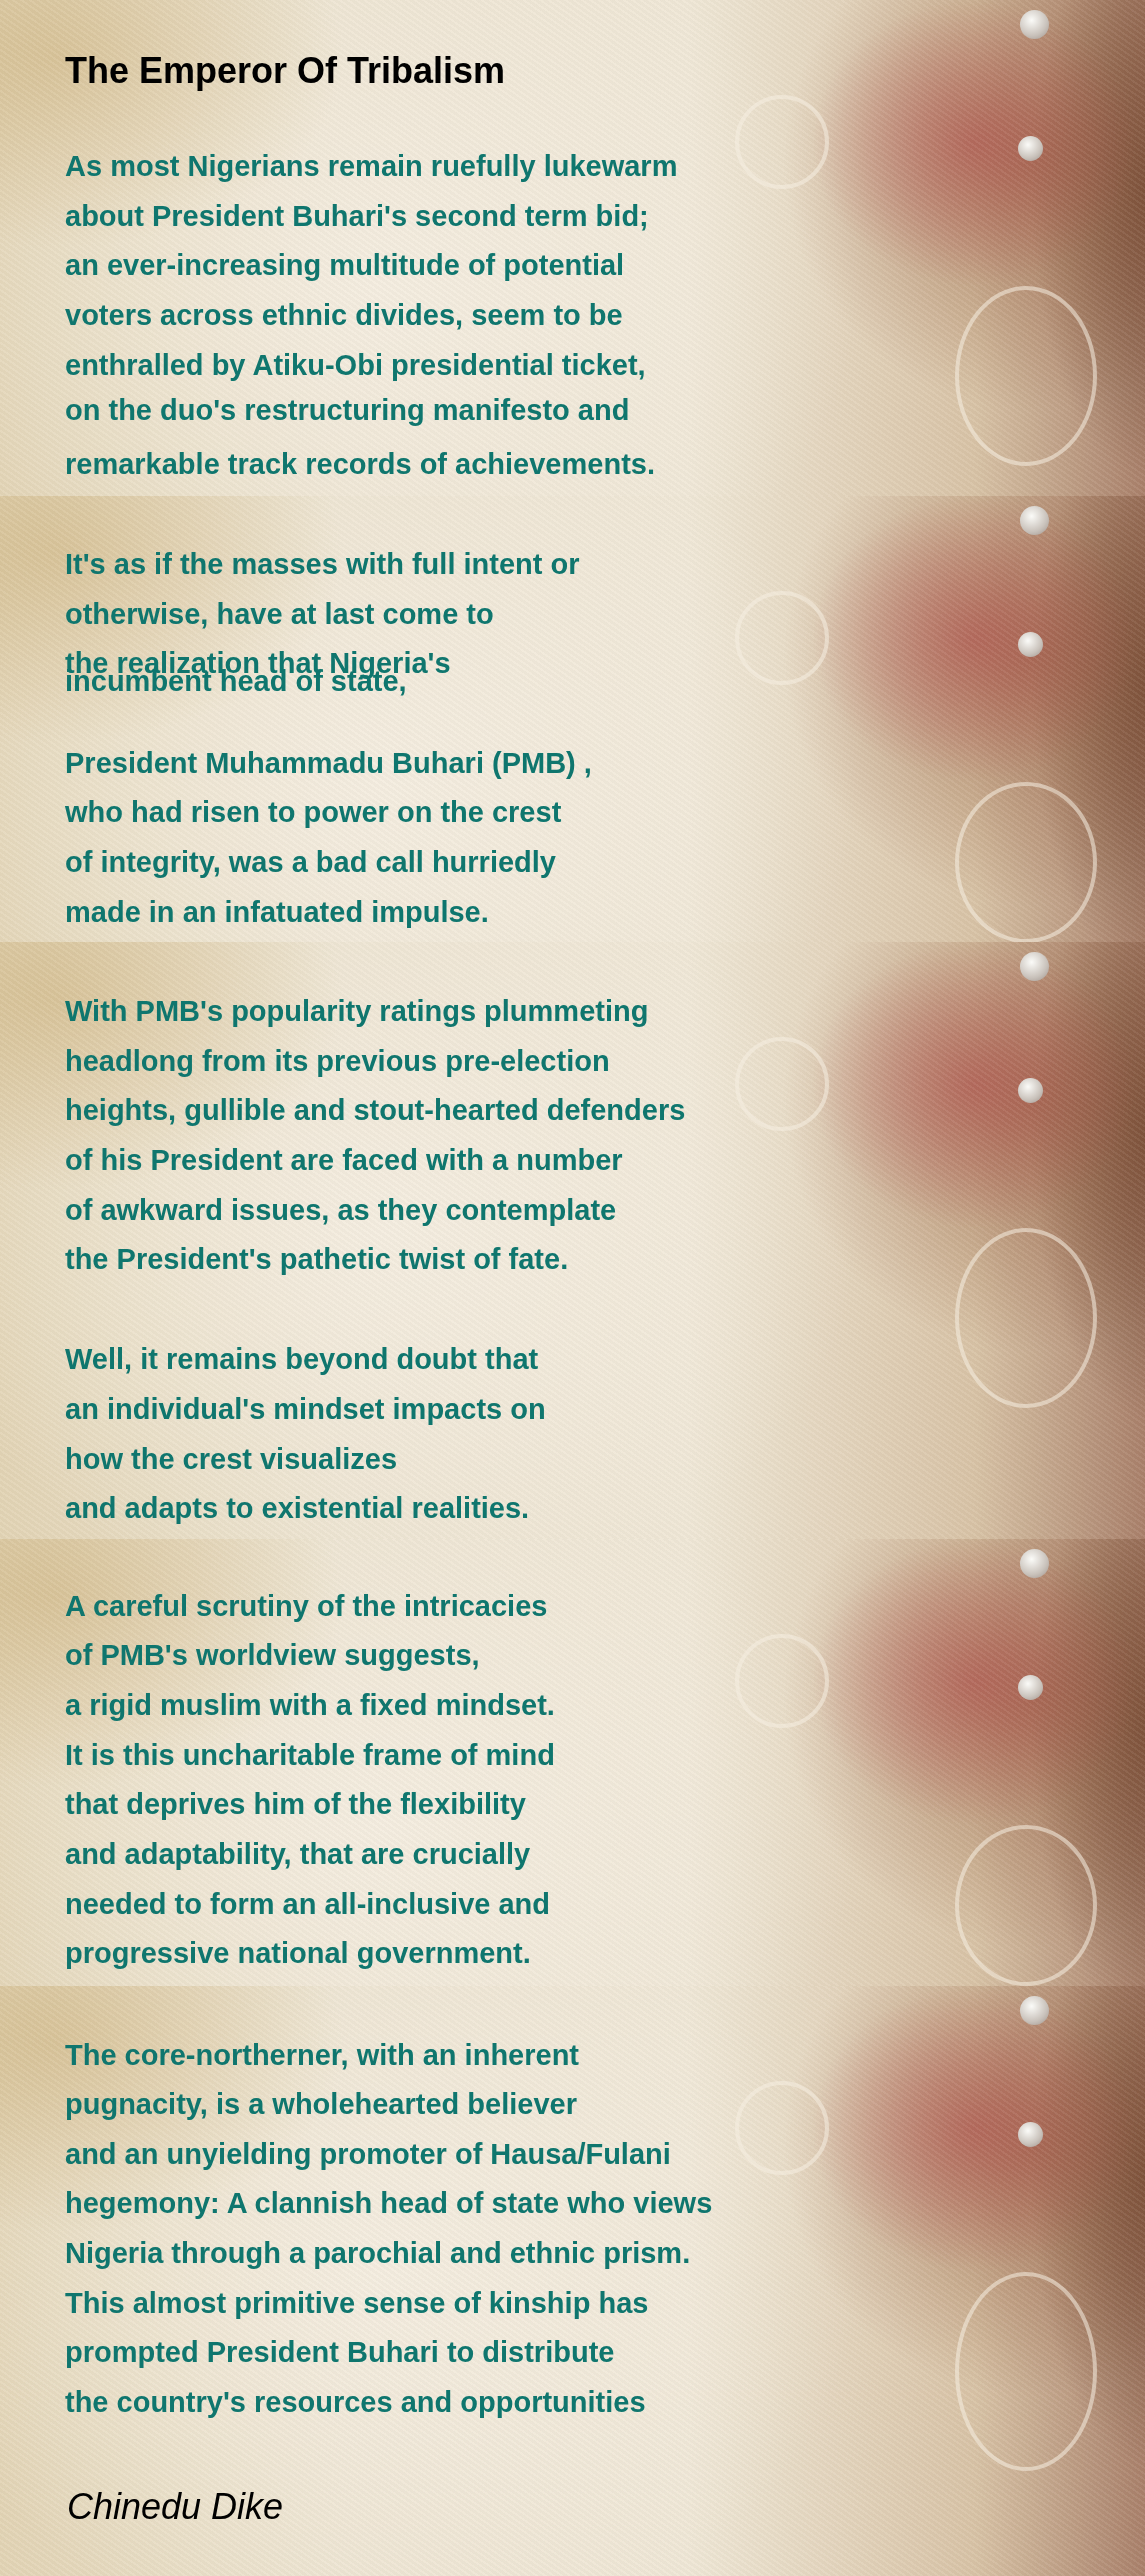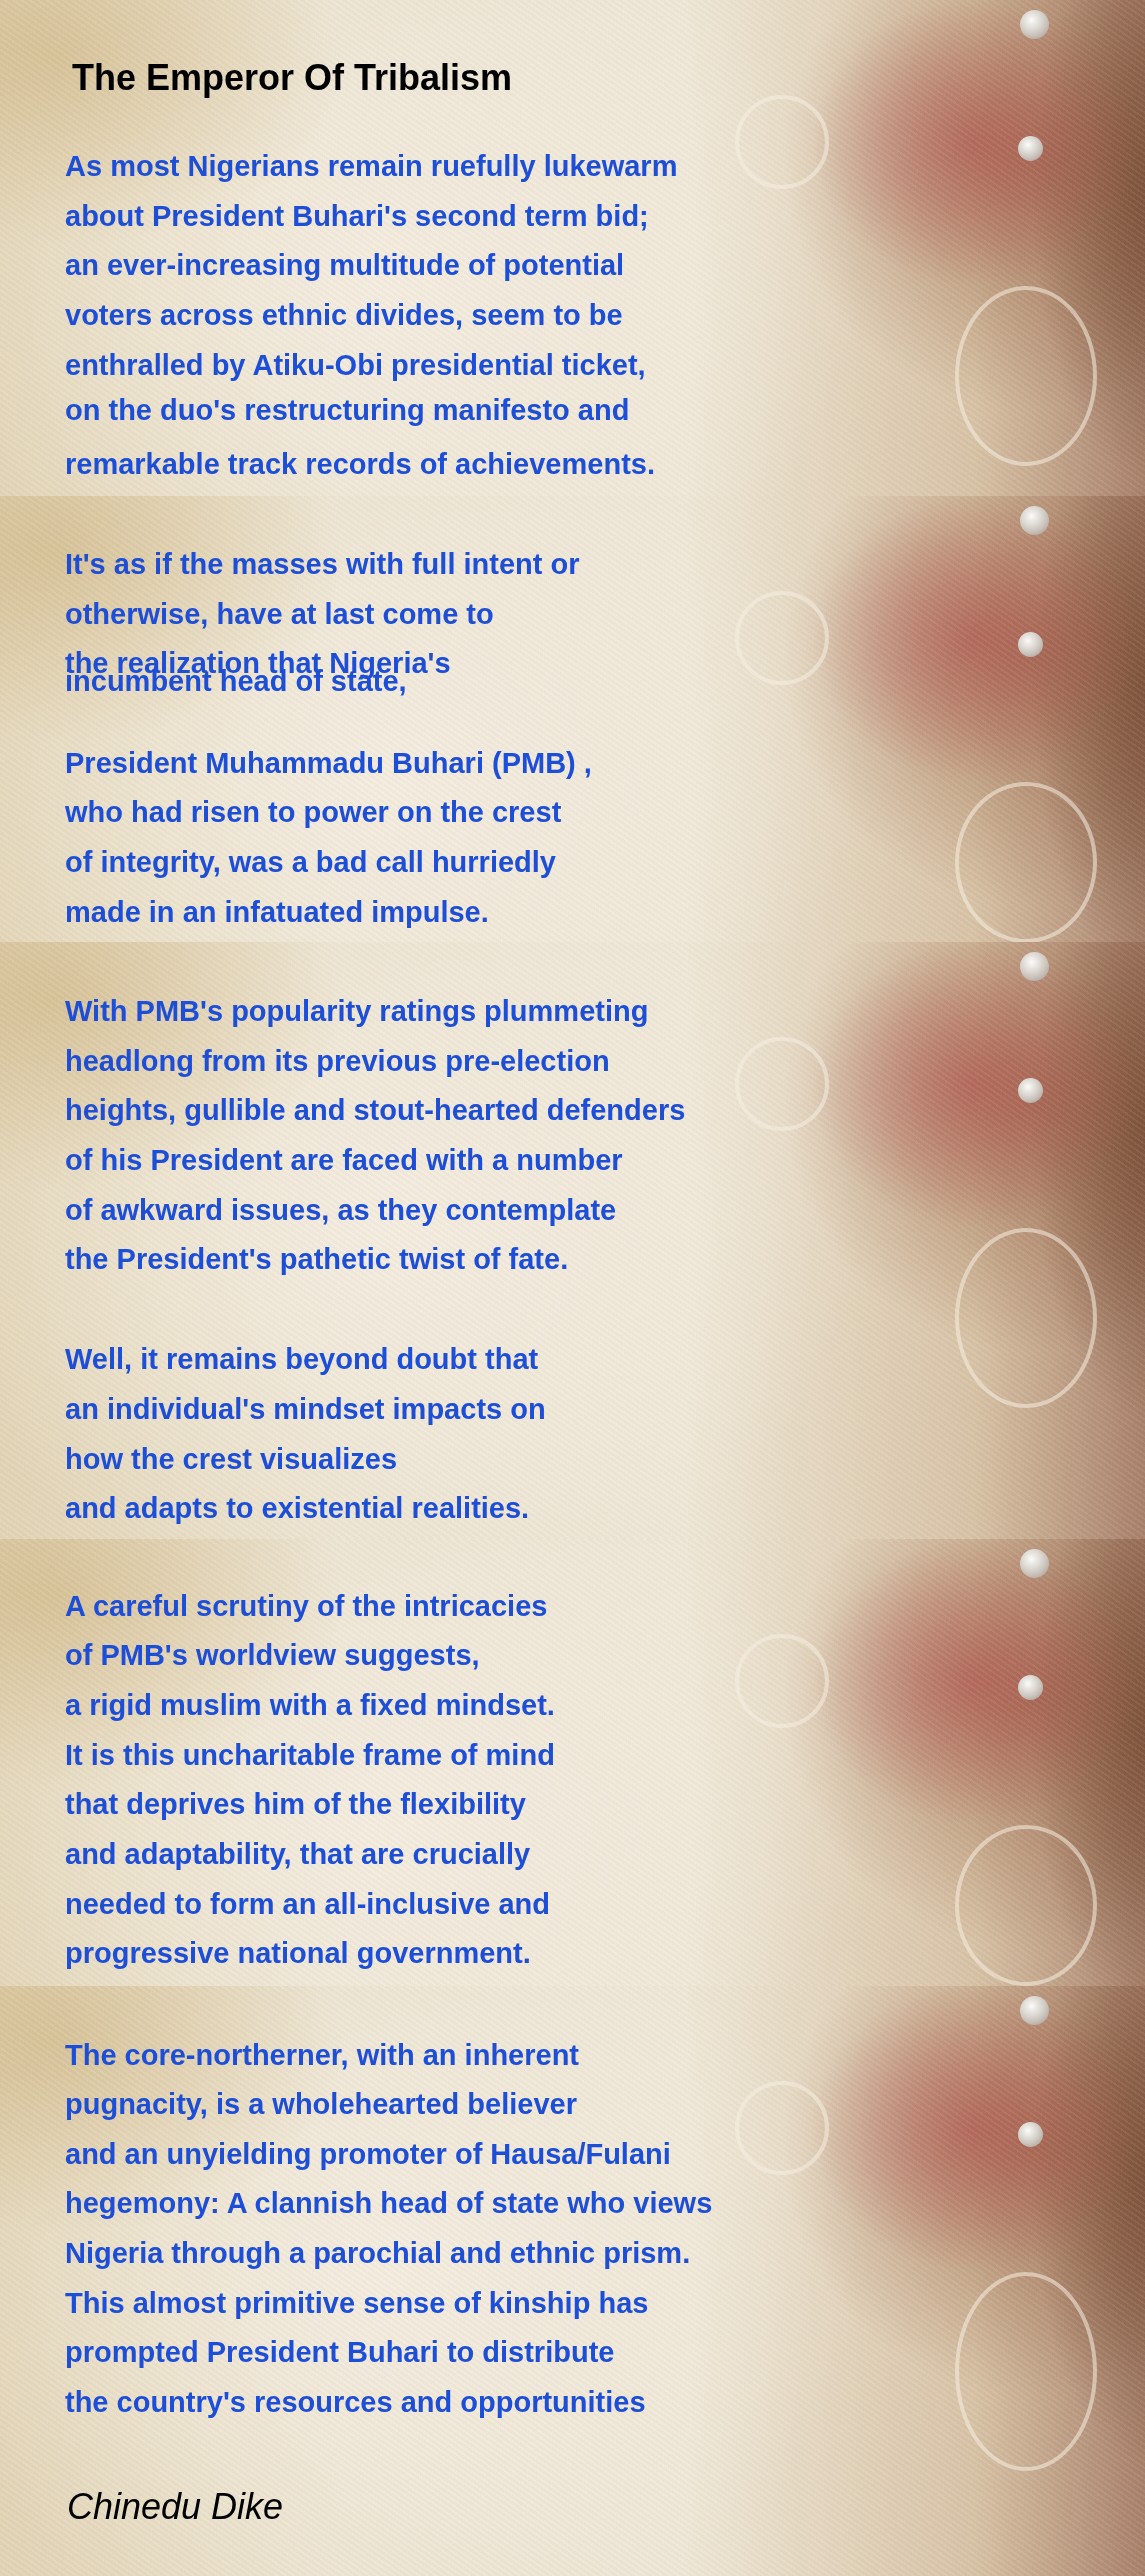--- a/index.html
+++ b/index.html
@@ -12,22 +12,22 @@
       radial-gradient(ellipse 115px 286px at 1146px 191px, rgba(90,55,35,0.6), rgba(90,55,35,0) 100%),
       radial-gradient(ellipse 286px 191px at 57px 57px, rgba(200,170,110,0.45), rgba(200,170,110,0) 100%),
       radial-gradient(ellipse 477px 382px at 382px 286px, rgba(245,238,225,0.9), rgba(245,238,225,0) 100%),
       linear-gradient(90deg, #e2d4b5 0%, #ece3d0 30%, #efe7d6 60%, #d8c3a6 85%, #a9806a 100%);
   }
   .panel::after { content:""; position:absolute; inset:0;
     background: repeating-linear-gradient(35deg, rgba(255,255,255,0.06) 0 1.9px, rgba(0,0,0,0.02) 1.9px 4.8px); }
   .pearl { position:absolute; width:29px; height:29px; border-radius:50%;
     background:radial-gradient(circle at 40% 35%, #fbfbf8, #c9c2bb 60%, #9d918a 100%); z-index:2; }
   .swirl { position:absolute; border:4.8px solid rgba(245,238,225,0.55); border-radius:50%; z-index:1; }
-  .title { position:absolute; left:65px; top:50px; margin:7px; font-size:36px; font-weight:bold; color:#000; z-index:3; white-space:nowrap; }
-  .line { position:absolute; left:65px; font-size:29px; font-weight:bold; color:#1d4ed8; z-index:3; white-space:nowrap; line-height:34px; }
+  .title { position:absolute; left:65px; top:50px; margin:0; font-size:36px; font-weight:bold; color:#000; z-index:3; white-space:nowrap; }
+  .line { position:absolute; left:65px; font-size:29px; font-weight:bold; color:#0f766e; z-index:3; white-space:nowrap; line-height:34px; }
   .author { position:absolute; left:67px; top:2486px; font-size:36px; font-style:italic; color:#000; z-index:3; }
 </style>
 </head>
 <body>
 
 <div class="panel" style="top:0;height:496px;">
   <div class="swirl" style="left:735px;top:95px;width:86px;height:86px;"></div>
   <div class="swirl" style="left:955px;top:286px;width:134px;height:172px;"></div>
   <div class="pearl" style="left:1020px;top:9.5px;"></div>
   <div class="pearl" style="left:1018px;top:136px;width:25px;height:25px;"></div>

